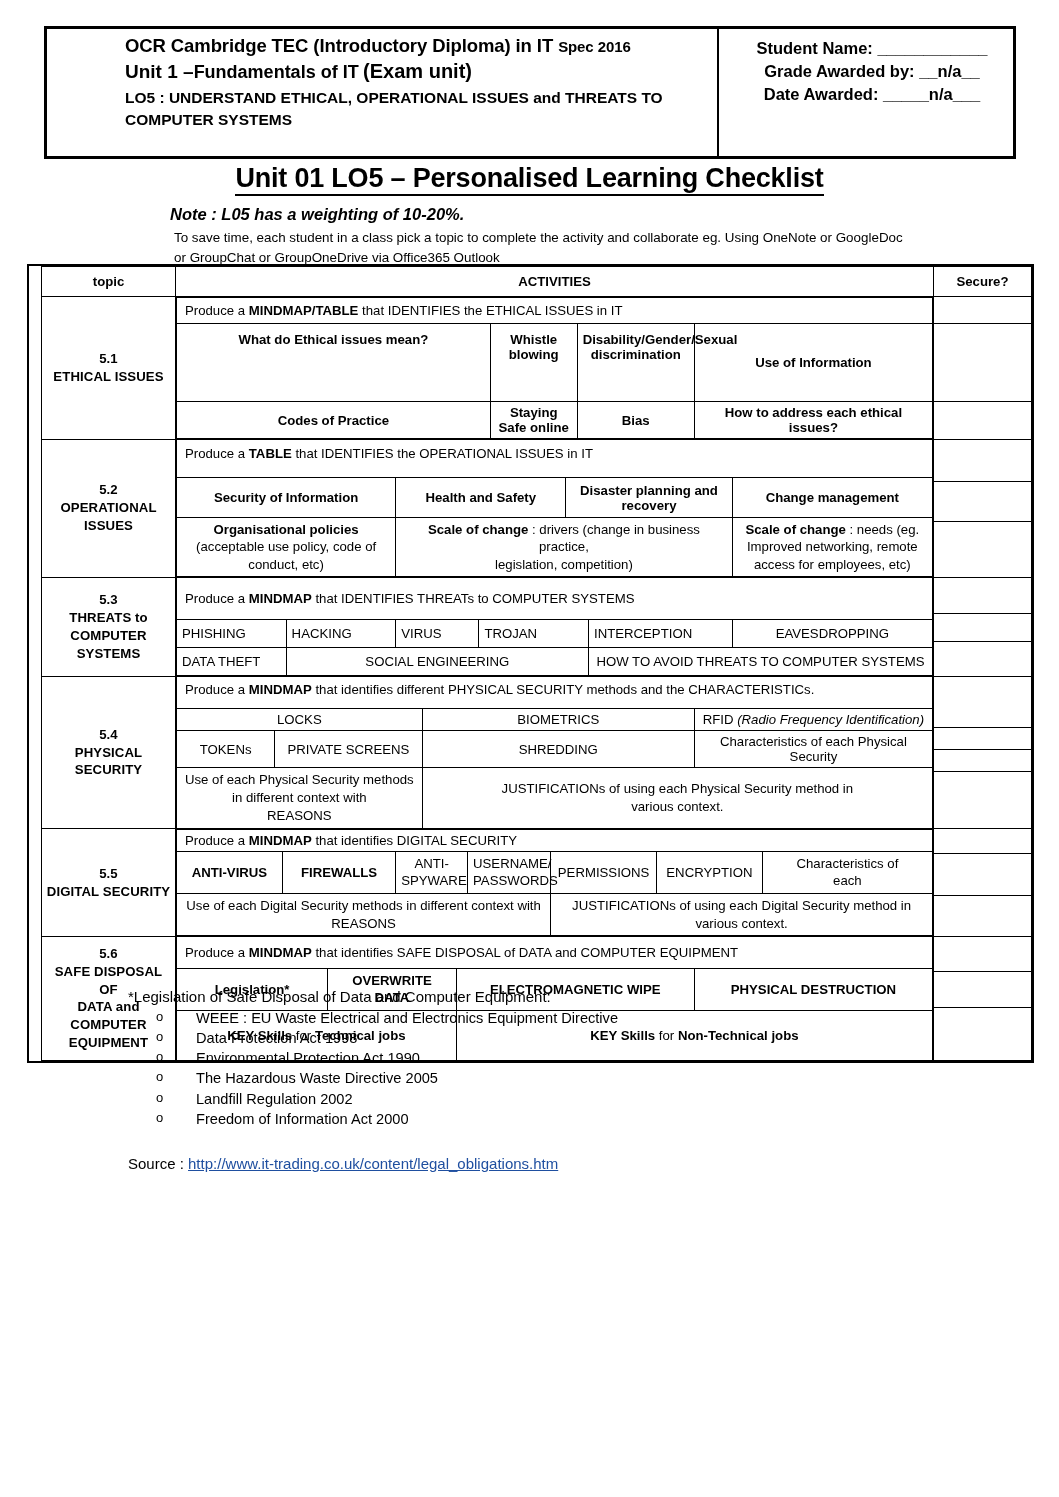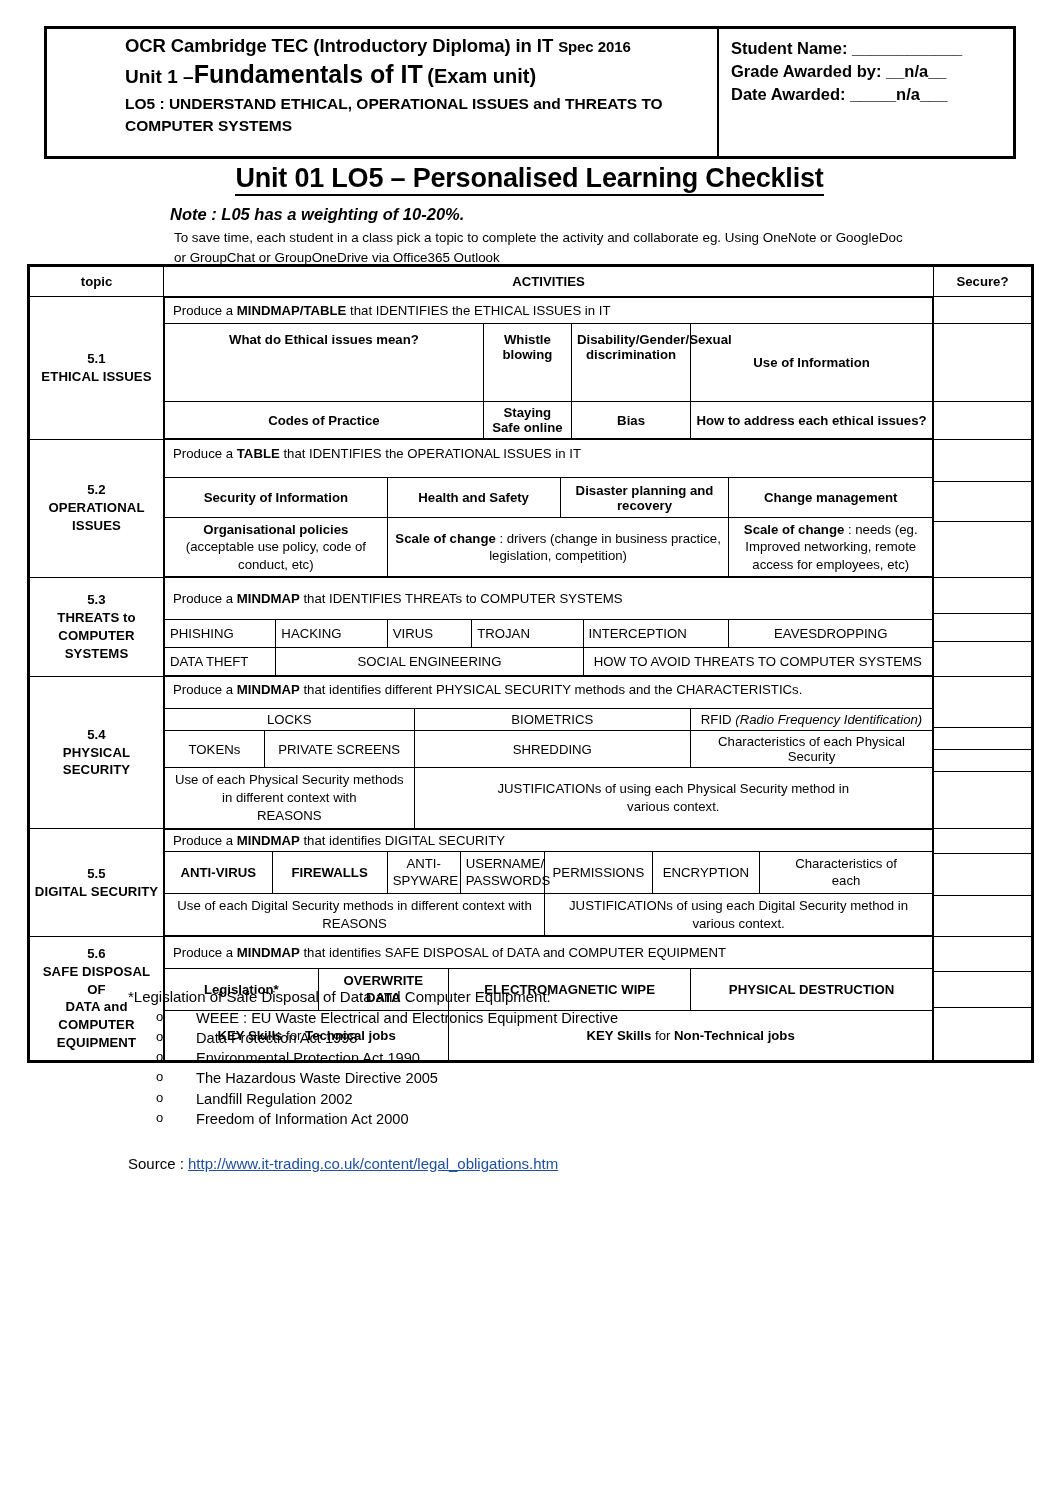--- a/index.html
+++ b/index.html
@@ -37,38 +37,39 @@
   .header-left {
     flex: 0 0 672px;
     box-sizing: border-box;
     padding: 6px 0 0 78px;
     border-right: 2px solid #000;
   }
   .header-right {
     flex: 1;
     box-sizing: border-box;
     padding: 8px 0 17px 12px;
+    text-align: center;
   }
   .hl-line1 {
     font-size: 18.5px;
     font-weight: bold;
     letter-spacing: -0.1px;
     margin: 0 0 3px 0;
     white-space: nowrap;
   }
   .hl-line1 .small {
     font-size: 15px;
     font-weight: bold;
   }
   .hl-line2 {
     margin: 3px 0 4px 0;
     white-space: nowrap;
   }
   .hl-line2 .u1 { font-size: 19px; font-weight: bold; }
-  .hl-line2 .fund { font-size: 25px; font-weight: bold; }
+  .hl-line2 .fund { font-size: 18px; font-weight: bold; }
   .hl-line2 .exam { font-size: 20px; font-weight: bold; }
   .hl-line3 {
     font-size: 15.5px;
     font-weight: bold;
     line-height: 1.45;
     margin: 0;
     max-width: 590px;
   }
   .hr-line {
     font-size: 16.5px;
@@ -112,20 +113,21 @@
 
   
   .pcl-table {
     position: absolute;
     left: 27px;
     top: 264px;
     width: 1007px;
     border: 2.5px solid #000;
     box-sizing: border-box;
     border-collapse: collapse;
+    padding-left: 12px;
   }
   .pcl-table table {
     border-collapse: collapse;
     width: 100%;
     table-layout: fixed;
   }
   .pcl-table td, .pcl-table th {
     border: 1.3px solid #000;
     box-sizing: border-box;
     padding: 2px 3px;

